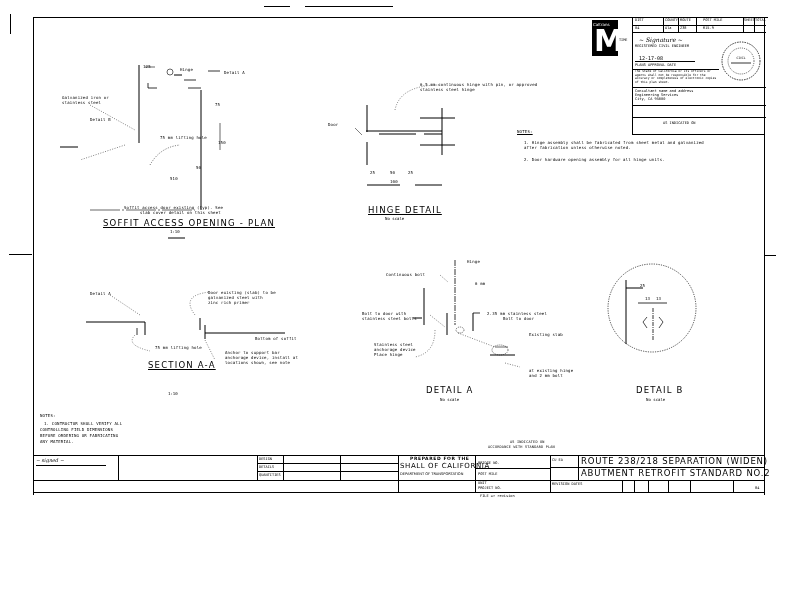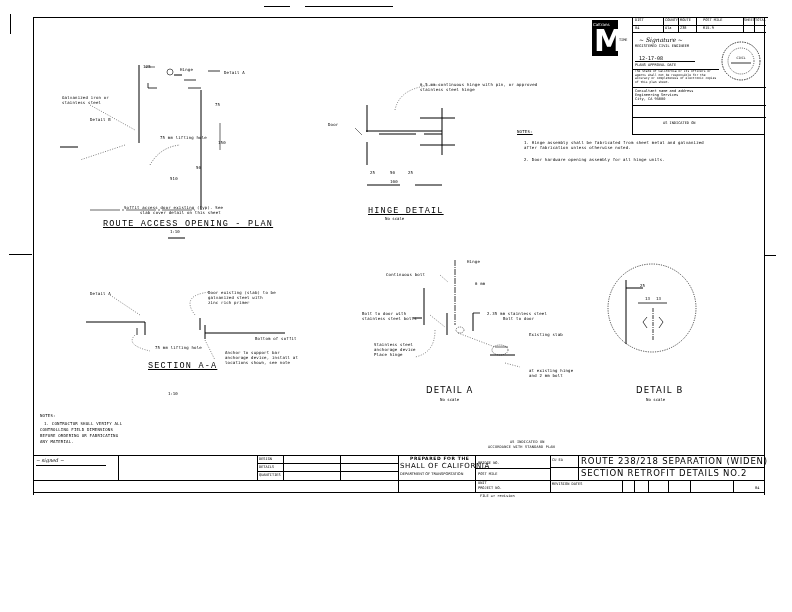--- a/index.html
+++ b/index.html
@@ -1,20 +1,20 @@
 <!DOCTYPE html>
 <html><head>
 <meta charset="utf-8">
 <style>
   html,body{margin:0;padding:0;background:#fff;}
   body{width:792px;height:612px;position:relative;overflow:hidden;font-family:"DejaVu Sans Mono","Liberation Mono",monospace;color:#000;}
   .abs{position:absolute;}
   .t{position:absolute;font-size:4px;line-height:5px;white-space:nowrap;letter-spacing:0.2px;}
   .title{position:absolute;font-size:8.5px;letter-spacing:1.2px;white-space:nowrap;font-family:"DejaVu Sans","Liberation Sans",sans-serif;}
-  .title u{text-decoration:underline;font-family:Liberation Mono, monospace;}
+  .title u{text-decoration:underline;}
   .scale{position:absolute;font-size:4px;white-space:nowrap;}
   .hl{position:absolute;height:1px;background:#000;}
   .vl{position:absolute;width:1px;background:#000;}
   .box{position:absolute;border:1px solid #000;box-sizing:border-box;}
   svg{position:absolute;overflow:visible;}
   .tbtext{position:absolute;font-size:3.6px;white-space:nowrap;}
 </style>
 </head>
 <body>
 
@@ -102,21 +102,21 @@
 <div class="t" style="left:160px;top:135px;">75 mm lifting hole</div>
 <div class="t" style="left:180px;top:67px;">Hinge</div>
 <div class="t" style="left:224px;top:70px;">Detail A</div>
 <div class="t" style="left:143px;top:64px;">125</div>
 <div class="t" style="left:215px;top:102px;">75</div>
 <div class="t" style="left:170px;top:176px;">510</div>
 <div class="t" style="left:218px;top:140px;">150</div>
 <div class="t" style="left:196px;top:165px;">50</div>
 <div class="t" style="left:124px;top:205px;">Soffit access door existing (typ). See</div>
 <div class="t" style="left:140px;top:210px;">slab cover detail on this sheet</div>
-<div class="title" style="left:103px;top:218px;"><u>ROUTE ACCESS OPENING - PLAN</u></div>
+<div class="title" style="left:103px;top:218px;"><u>SOFFIT ACCESS OPENING - PLAN</u></div>
 <div class="scale" style="left:170px;top:229px;">1:10</div>
 
 <svg width="120" height="110" style="left:340px;top:80px;">
   <line x1="27" y1="25" x2="27" y2="52" stroke="#000" stroke-width="1"></line>
   <line x1="27" y1="62" x2="27" y2="85" stroke="#000" stroke-width="1"></line>
   <line x1="26" y1="51" x2="102" y2="51" stroke="#000" stroke-width="1"></line>
   <line x1="39" y1="54" x2="76" y2="54" stroke="#000" stroke-width="1"></line>
   <line x1="84" y1="54" x2="102" y2="54" stroke="#000" stroke-width="1"></line>
   <line x1="80" y1="38" x2="115" y2="38" stroke="#000" stroke-width="1"></line>
   <line x1="80" y1="65" x2="115" y2="65" stroke="#000" stroke-width="1"></line>
@@ -252,21 +252,21 @@
 <div class="tbtext" style="left:478px;top:461px;">BRIDGE NO.</div>
 <div class="tbtext" style="left:478px;top:472px;">POST MILE</div>
 <div class="tbtext" style="left:478px;top:481px;">UNIT</div>
 <div class="tbtext" style="left:478px;top:486px;">PROJECT NO.</div>
 <div class="tbtext" style="left:480px;top:494px;">FILE =&gt; revision</div>
 
 <div class="tbtext" style="left:552px;top:458px;">CU EA</div>
 <div class="tbtext" style="left:552px;top:482px;">REVISION DATES</div>
 
 <div class="abs" style="left:581px;top:456px;font-size:8.5px;letter-spacing:0.8px;font-family:'DejaVu Sans',sans-serif;">ROUTE 238/218 SEPARATION (WIDEN)</div>
-<div class="abs" style="left:581px;top:468px;font-size:8.5px;letter-spacing:0.8px;font-family:'DejaVu Sans',sans-serif;">SECTION RETROFIT DETAILS NO.2</div>
+<div class="abs" style="left:581px;top:468px;font-size:8.5px;letter-spacing:0.8px;font-family:'DejaVu Sans',sans-serif;">ABUTMENT RETROFIT STANDARD NO.2</div>
 
 <div class="vl" style="left:622px;top:480px;height:12px;"></div>
 <div class="vl" style="left:634px;top:480px;height:12px;"></div>
 <div class="vl" style="left:648px;top:480px;height:12px;"></div>
 <div class="vl" style="left:668px;top:480px;height:12px;"></div>
 <div class="vl" style="left:690px;top:480px;height:12px;"></div>
 <div class="vl" style="left:733px;top:480px;height:12px;"></div>
 <div class="tbtext" style="left:755px;top:486px;">84</div>
 
 </body></html>

